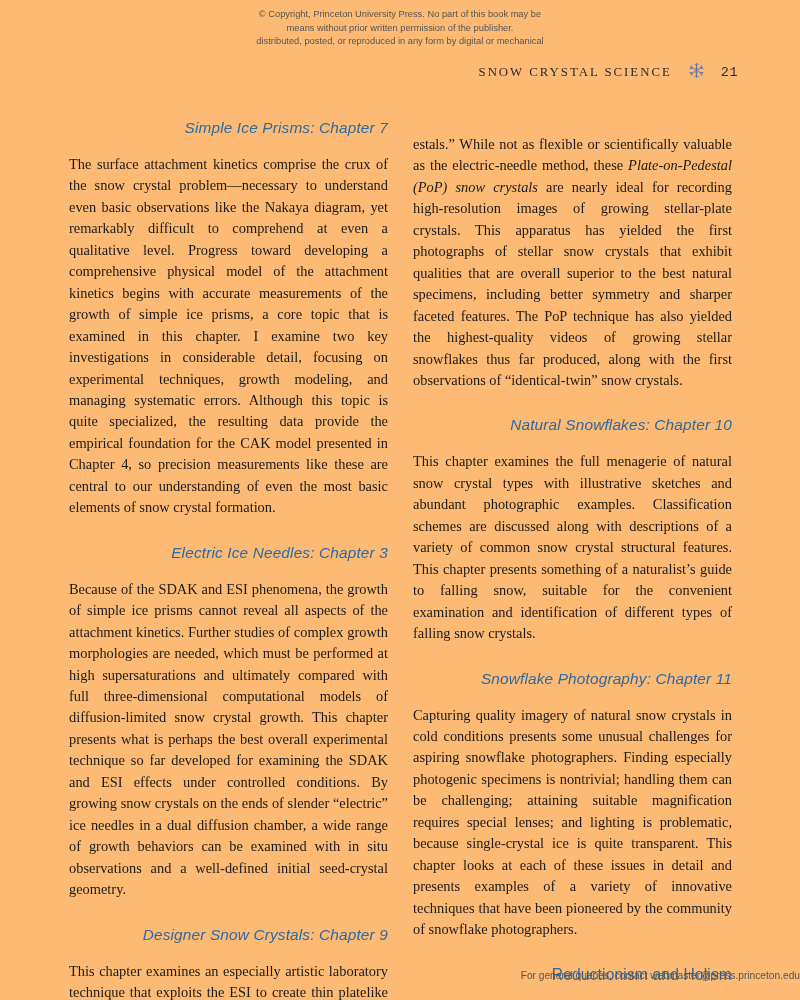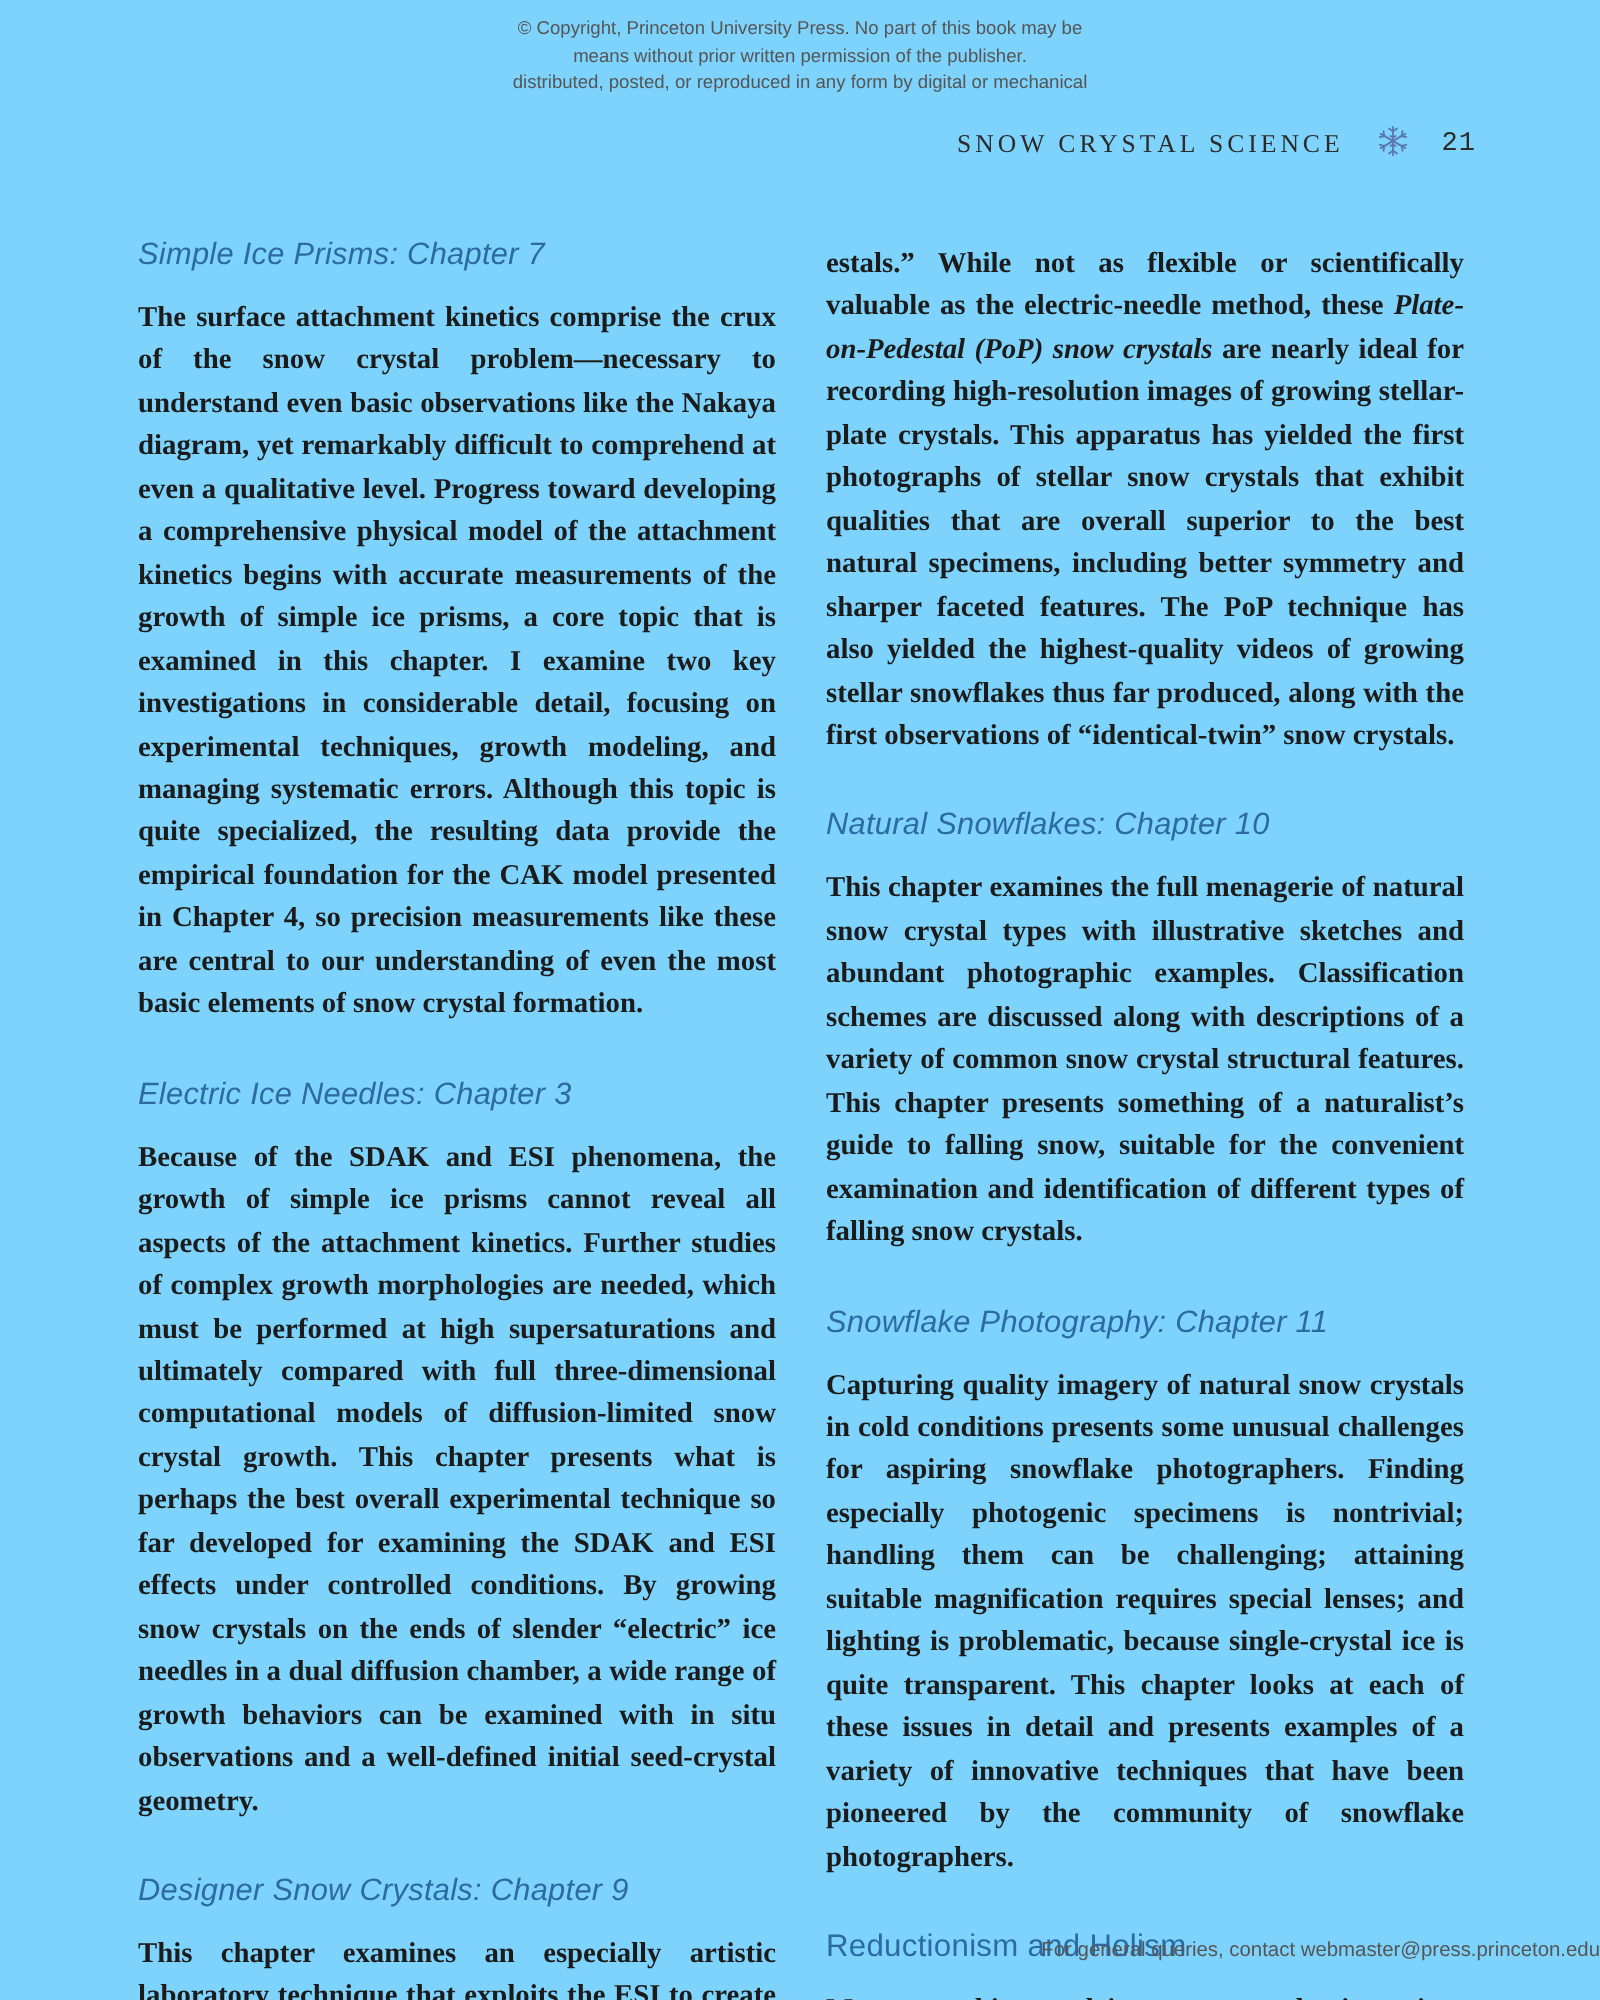--- a/index.html
+++ b/index.html
@@ -8,21 +8,21 @@
     background: #ffffff;
   }
   body {
     font-family: "Liberation Serif", serif;
     color: #1a1a1a;
   }
   .page {
     position: relative;
     width: 800px;
     height: 1000px;
-    background: #7dd3fc;
+    background: #fdba74;
     overflow: hidden;
     box-sizing: border-box;
   }
 
   
   .copyright {
     position: absolute;
     left: 0;
     top: 8px;
     width: 800px;
@@ -79,42 +79,41 @@
     flex: 0 0 319px;
   }
 
   h2.section-head {
     font-family: "Liberation Sans", sans-serif;
     font-style: italic;
     font-weight: normal;
     font-size: 15.4px;
     line-height: 20px;
     color: #2d6aa3;
-    text-align: left;
+    text-align: right;
     margin: 0 0 11px 0;
     letter-spacing: 0.15px;
   }
   h2.section-head.upright {
     font-style: normal;
     font-size: 15.6px;
   }
   h2.section-head.spaced-top {
     margin-top: 24px;
   }
 
   p.body {
     font-family: "Liberation Serif", serif;
     font-size: 14.4px;
     line-height: 21.45px;
     text-align: justify;
     text-justify: inter-word;
-    margin: 4px 0 19px 0;
+    margin: 16px 0 19px 0;
     color: #1b1b1b;
     hyphens: auto;
-    font-weight: bold;
     -webkit-hyphens: auto;
   }
   p.body:last-child { margin-bottom: 0; }
   p.body i { font-style: italic; }
 
   
   .footer {
     position: absolute;
     left: 0;
     bottom: 19px;

